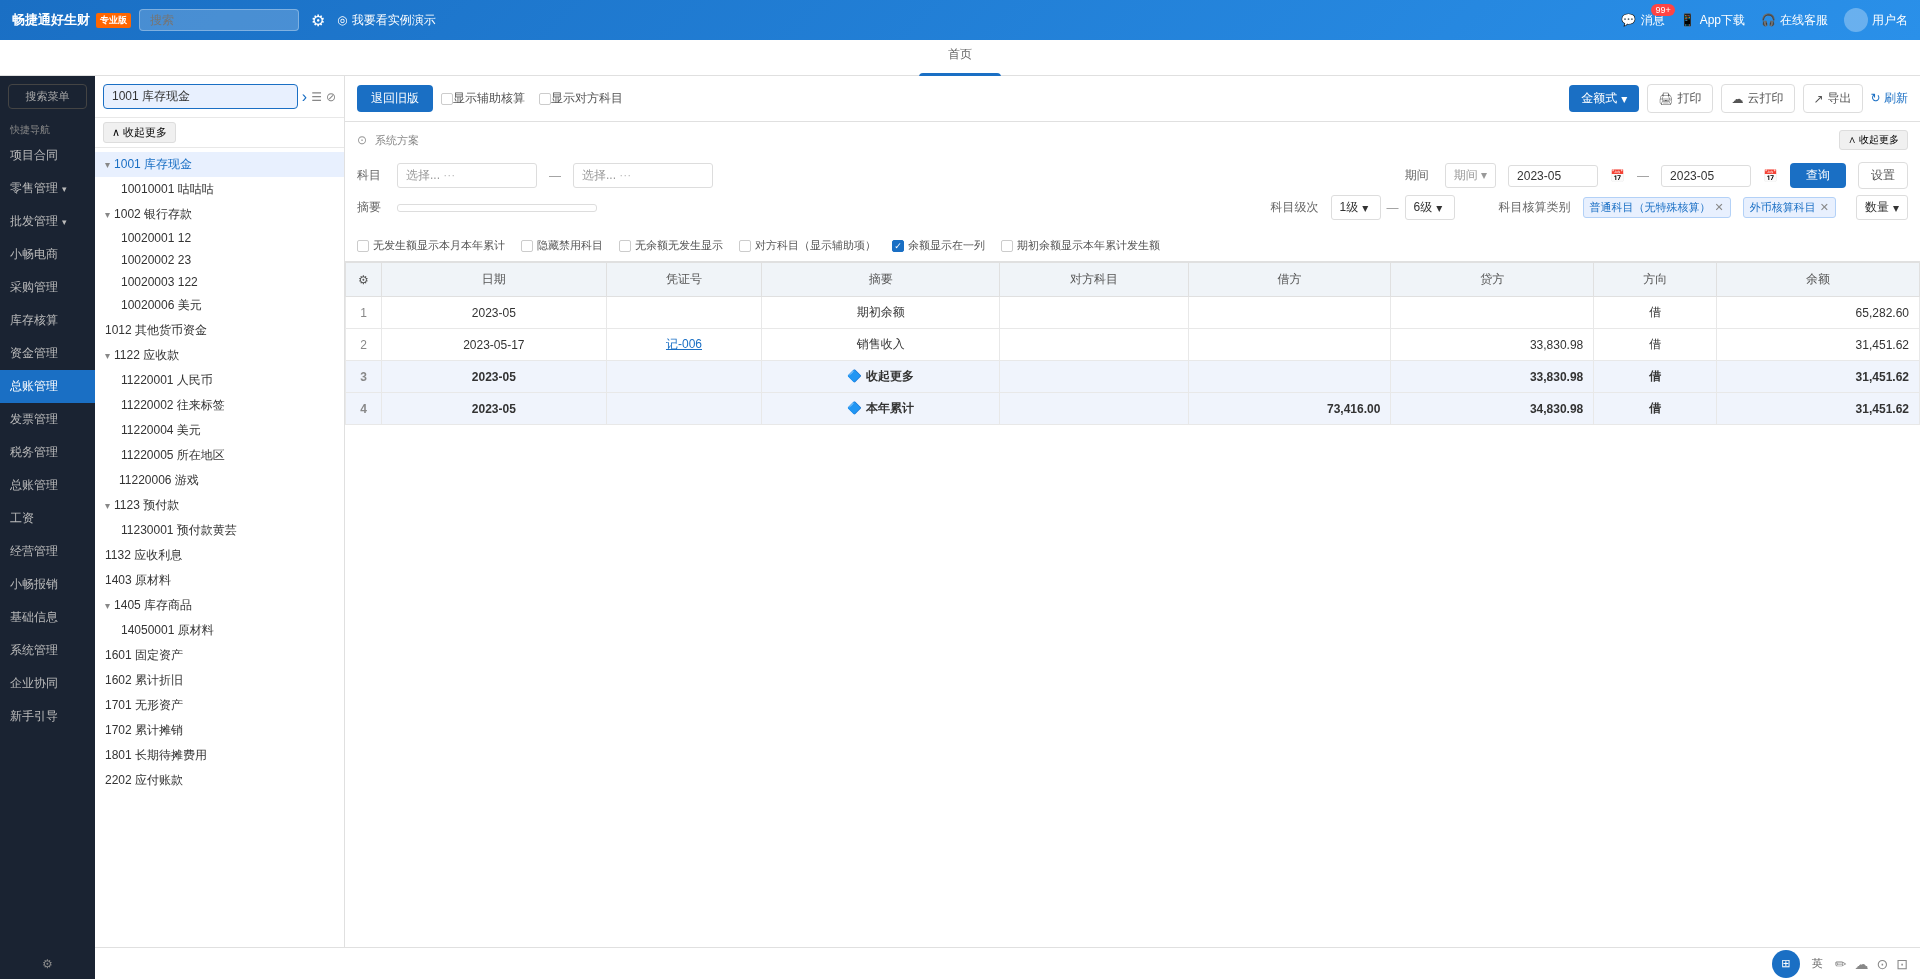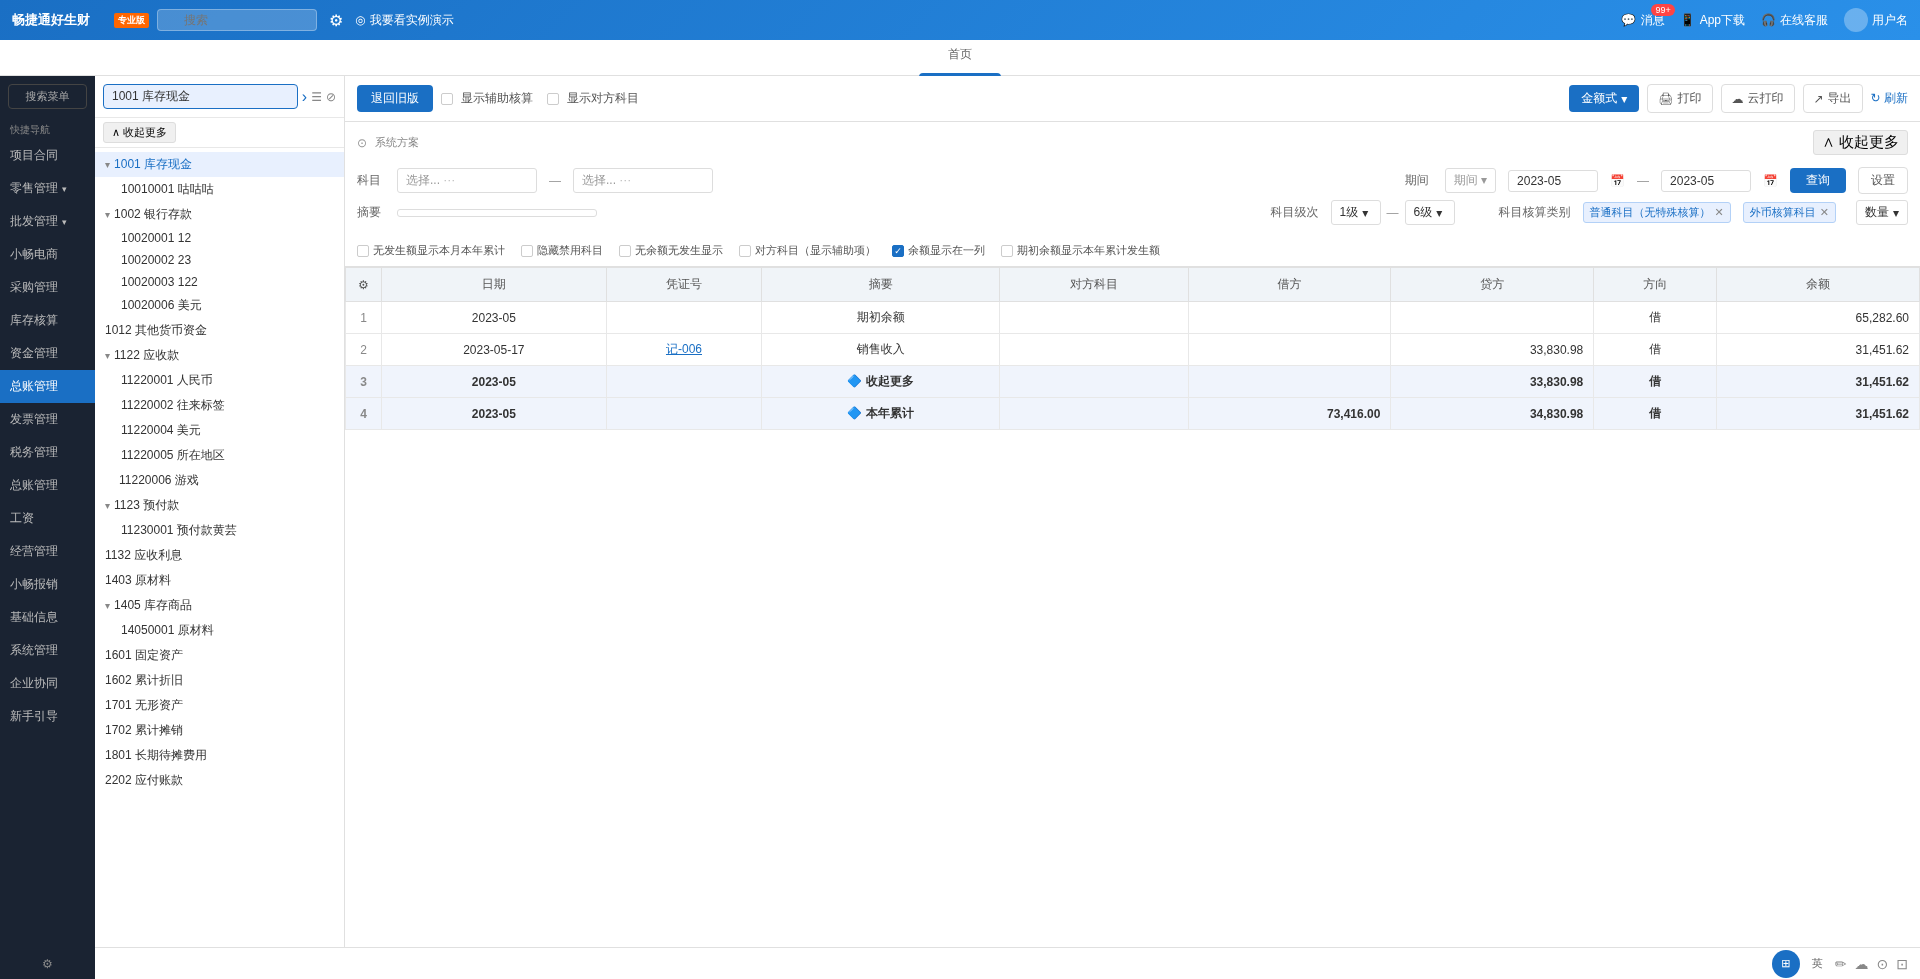--- a/index.html
+++ b/index.html
@@ -7,24 +7,24 @@
 
     
     .top-bar {
       height: 40px;
       background: linear-gradient(135deg, #1a6fc4 0%, #2a90e9 100%);
       display: flex;
       align-items: center;
       padding: 0 12px;
       color: white;
     }
-    .top-bar-logo { font-size: 13px; font-weight: bold; margin-right: 8px; display: flex; align-items: center; gap: 24px; }
+    .top-bar-logo { font-size: 13px; font-weight: bold; margin-right: 8px; display: flex; align-items: center; gap: 6px; }
     .top-bar-logo .pro-badge { background: #ff6600; font-size: 9px; padding: 1px 4px; border-radius: 2px; }
     .top-bar-center { flex: 1; display: flex; align-items: center; gap: 12px; }
-    .top-bar-search { background: rgba(255,255,255,0.2); border: 1px solid rgba(255,255,255,0.3); border-radius: 4px; padding: 3px 26px; color: white; font-size: 12px; width: 160px; }
+    .top-bar-search { background: rgba(255,255,255,0.2); border: 1px solid rgba(255,255,255,0.3); border-radius: 4px; padding: 3px 10px; color: white; font-size: 12px; width: 160px; }
     .top-bar-demo { display: flex; align-items: center; gap: 4px; font-size: 12px; cursor: pointer; }
     .top-bar-demo::before { content: '◎'; }
     .top-bar-right { display: flex; align-items: center; gap: 16px; font-size: 12px; }
     .top-bar-right .badge-item { display: flex; align-items: center; gap: 4px; cursor: pointer; position: relative; }
     .badge { background: #ff4444; color: white; font-size: 9px; padding: 1px 4px; border-radius: 8px; position: absolute; top: -8px; right: -10px; }
     .avatar-circle { width: 24px; height: 24px; border-radius: 50%; background: rgba(255,255,255,0.3); display: flex; align-items: center; justify-content: center; }
 
     
     .tab-bar {
       height: 36px;
@@ -70,31 +70,31 @@
     .account-item.selected { background: #e8f0fe; color: #1a6fc4; }
     .tree-toggle { color: #888; margin-right: 4px; font-size: 10px; }
     .account-tree-bottom { height: 20px; border-top: 1px solid #e8e8e8; display: flex; align-items: center; justify-content: space-between; padding: 0 4px; }
     .scroll-btn { cursor: pointer; color: #888; font-size: 10px; }
 
     
     .main-panel { flex: 1; display: flex; flex-direction: column; overflow: hidden; background: #f5f6f8; }
     .panel-toolbar { background: #fff; padding: 8px 12px; border-bottom: 1px solid #e0e0e0; display: flex; align-items: center; gap: 8px; }
     .btn-return { background: #1a6fc4; color: white; border: none; border-radius: 4px; padding: 5px 14px; font-size: 12px; cursor: pointer; }
     .checkbox-group { display: flex; align-items: center; gap: 14px; }
-    .checkbox-item { display: flex; align-items: center; gap: 8px; font-size: 12px; color: #555; cursor: pointer; }
+    .checkbox-item { display: flex; align-items: center; gap: 0; font-size: 12px; color: #555; cursor: pointer; }
     .btn-style { background: #1a6fc4; color: white; border: none; border-radius: 4px; padding: 5px 12px; font-size: 12px; cursor: pointer; display: flex; align-items: center; gap: 4px; }
     .btn-action { background: white; border: 1px solid #ddd; border-radius: 4px; padding: 5px 10px; font-size: 12px; cursor: pointer; display: flex; align-items: center; gap: 4px; color: #555; }
     .btn-refresh { background: transparent; border: none; color: #1a6fc4; cursor: pointer; font-size: 12px; }
 
     
     .filter-panel { background: #fff; border-bottom: 1px solid #e0e0e0; }
     .filter-top { display: flex; align-items: center; padding: 8px 12px; gap: 12px; }
     .filter-scheme { display: flex; align-items: center; gap: 8px; }
     .scheme-label { color: #888; font-size: 11px; }
-    .collapse-btn { background: #f0f0f0; border: 1px solid #ddd; border-radius: 3px; padding: 2px 8px; font-size: 15px; cursor: pointer; }
+    .collapse-btn { background: #f0f0f0; border: 1px solid #ddd; border-radius: 3px; padding: 2px 8px; font-size: 10px; cursor: pointer; }
     .filter-rows { padding: 4px 12px 8px; }
     .filter-row { display: flex; align-items: center; gap: 12px; margin-bottom: 6px; }
     .filter-label { font-size: 12px; color: #666; min-width: 28px; }
     .filter-input { border: 1px solid #ddd; border-radius: 3px; padding: 3px 8px; font-size: 12px; color: #999; min-width: 120px; }
     .filter-sep { color: #999; }
     .filter-date-input { border: 1px solid #ddd; border-radius: 3px; padding: 3px 8px; font-size: 12px; min-width: 90px; }
     .filter-level { border: 1px solid #ddd; border-radius: 3px; padding: 3px 8px; font-size: 12px; min-width: 50px; }
     .filter-level-range { display: flex; align-items: center; gap: 6px; }
     .tag-item { background: #e8f0fe; border: 1px solid #b3d1f7; border-radius: 3px; padding: 2px 6px; font-size: 11px; color: #1a6fc4; display: flex; align-items: center; gap: 4px; }
     .tag-close { cursor: pointer; color: #888; }

